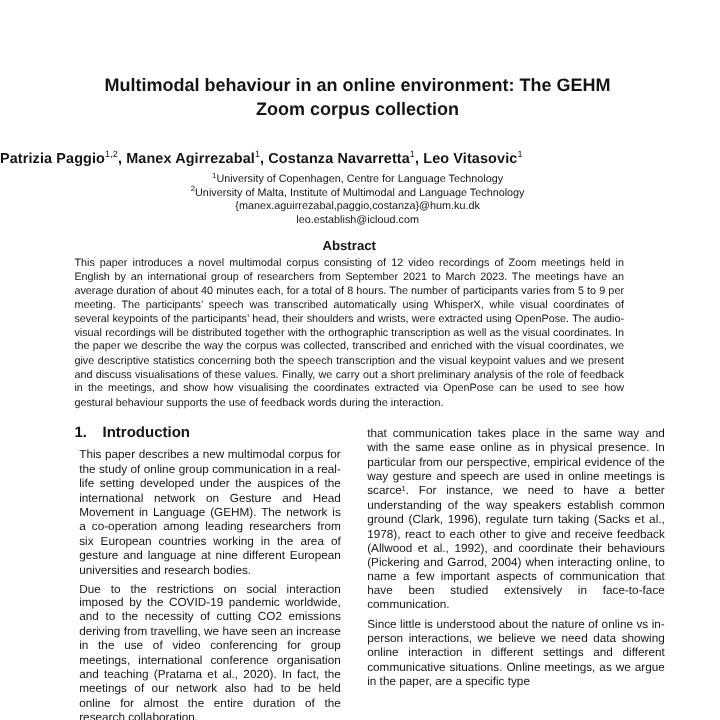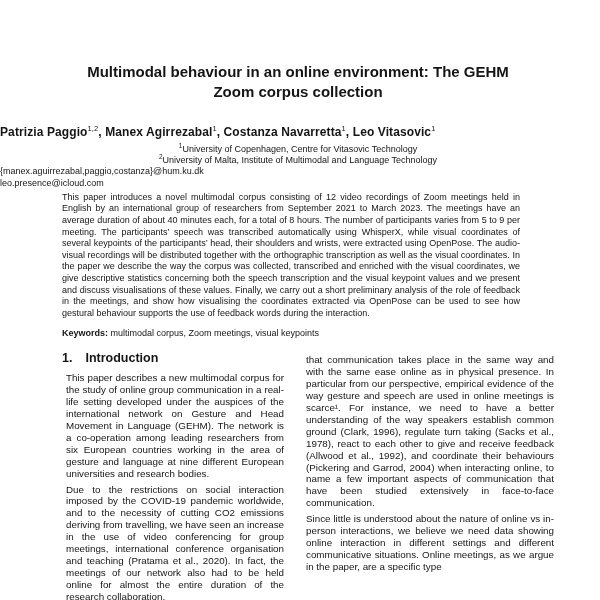--- a/index.html
+++ b/index.html
@@ -46,20 +46,21 @@
     margin-top: 5px;
     text-align: center;
     font-size: 9px;
     line-height: 11.2px;
   }
   .affiliations sup {
     font-size: 6.5px;
     line-height: 0;
   }
   .emails {
+    text-align: center;
     font-size: 9px;
     line-height: 11.2px;
   }
   .abstract-block {
     margin: 0 76px 0 62px;
   }
   .abstract-heading {
     font-size: 11px;
     font-weight: bold;
     text-align: center;
@@ -110,37 +111,34 @@
   <h1 class="title">Multimodal behaviour in an online environment: The GEHM Zoom corpus collection</h1>
 
   <div class="authors">
     <span><span>Patrizia Paggio</span><sup>1,2</sup><span>, </span></span>
     <span><span>Manex Agirrezabal</span><sup>1</sup><span>, </span></span>
     <span><span>Costanza Navarretta</span><sup>1</sup><span>, </span></span>
     <span><span>Leo Vitasovic</span><sup>1</sup><span></span></span>
   </div>
 
   <div class="affiliations">
-    <div><sup>1</sup><span>University of Copenhagen, Centre for Vitasovic Technology</span></div>
+    <div><sup>1</sup><span>University of Copenhagen, Centre for Language Technology</span></div>
     <div><sup>2</sup><span>University of Malta, Institute of Multimodal and Language Technology</span></div>
   </div>
 
   <div class="emails">
     <div>{manex.aguirrezabal,paggio,costanza}@hum.ku.dk</div>
-    <div>leo.presence@icloud.com</div>
+    <div>leo.establish@icloud.com</div>
   </div>
 
   <div class="abstract-block">
+    <h2 class="abstract-heading">Abstract</h2>
     <p class="abstract-text">This paper introduces a novel multimodal corpus consisting of 12 video recordings of Zoom meetings held in English by an international group of researchers from September 2021 to March 2023. The meetings have an average duration of about 40 minutes each, for a total of 8 hours. The number of participants varies from 5 to 9 per meeting. The participants’ speech was transcribed automatically using WhisperX, while visual coordinates of several keypoints of the participants’ head, their shoulders and wrists, were extracted using OpenPose. The audio-visual recordings will be distributed together with the orthographic transcription as well as the visual coordinates. In the paper we describe the way the corpus was collected, transcribed and enriched with the visual coordinates, we give descriptive statistics concerning both the speech transcription and the visual keypoint values and we present and discuss visualisations of these values. Finally, we carry out a short preliminary analysis of the role of feedback in the meetings, and show how visualising the coordinates extracted via OpenPose can be used to see how gestural behaviour supports the use of feedback words during the interaction.</p>
   </div>
 
-  <p class="keywords">
-    <span class="kw-label">Keywords:</span>
-    <span>multimodal corpus, Zoom meetings, visual keypoints</span>
-  </p>
 
   <div class="columns">
     <div class="col col-left">
       <h3 class="section-heading">
         <span class="section-number">1.</span><span>Introduction</span>
       </h3>
       <p>This paper describes a new multimodal corpus for the study of online group communication in a real-life setting developed under the auspices of the international network on Gesture and Head Movement in Language (GEHM). The network is a co-operation among leading researchers from six European countries working in the area of gesture and language at nine different European universities and research bodies.</p>
       <p>Due to the restrictions on social interaction imposed by the COVID-19 pandemic worldwide, and to the necessity of cutting CO2 emissions deriving from travelling, we have seen an increase in the use of video conferencing for group meetings, international conference organisation and teaching (Pratama et al., 2020). In fact, the meetings of our network also had to be held online for almost the entire duration of the research collaboration.</p>
     </div>
     <div class="col col-right">

